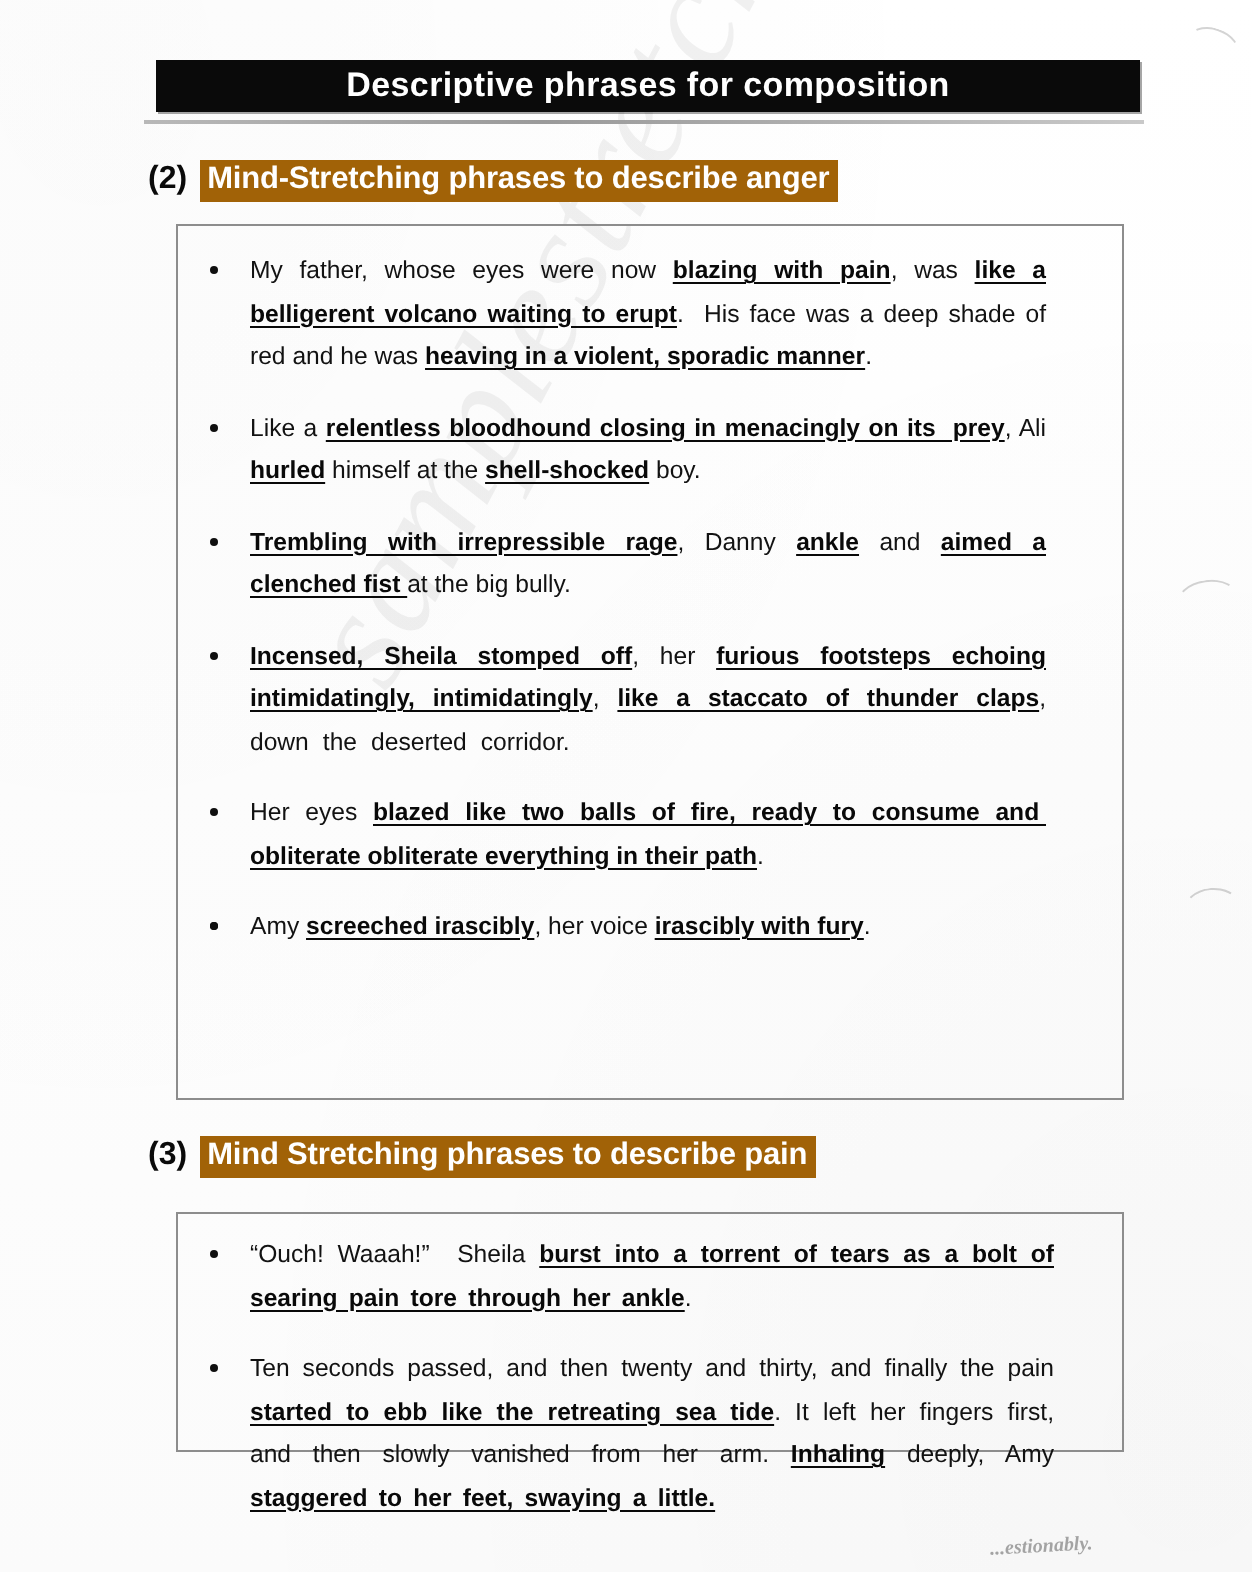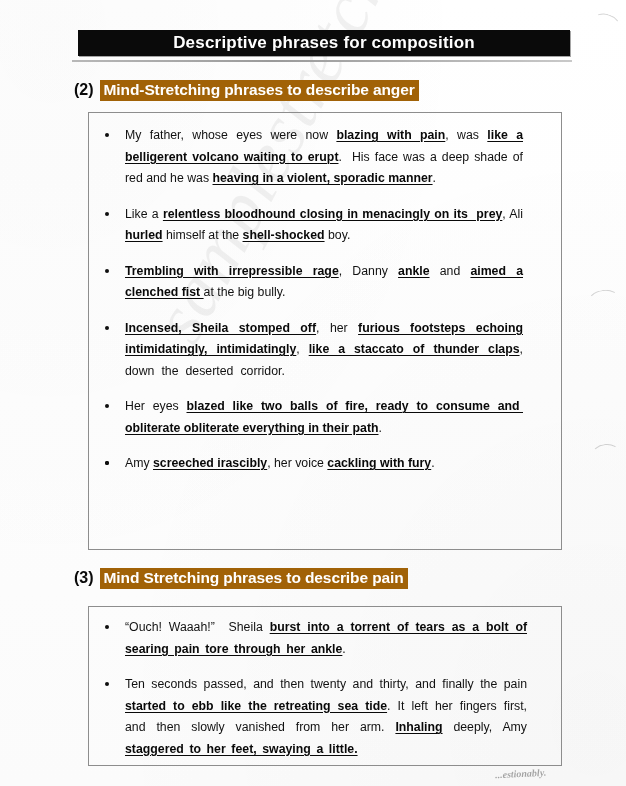--- a/index.html
+++ b/index.html
@@ -103,21 +103,21 @@
   #heading-3 { left: 74px; top: 568px; }
 
   
   .content-box {
     position: absolute;
     border: 1px solid #8d8d8d;
     background: transparent;
     box-sizing: border-box;
   }
   #box-anger { left: 88px; top: 112px; width: 474px; height: 438px; }
-  #box-pain  { left: 88px; top: 606px; width: 474px; height: 160px; }
+  #box-pain  { left: 88px; top: 606px; width: 474px; height: 120px; }
 
   
   ul.bullets {
     list-style: none;
     margin: 0;
     padding: 0;
   }
   ul.bullets li {
     position: relative;
     padding-left: 36px;
@@ -241,21 +241,21 @@
           <span class="dot"></span>
           <span>Her eyes <span class="u">blazed like two balls of fire, ready to consume and&nbsp; obliterate obliterate everything in their path</span>.</span>
         </li>
 
         <li>
           <span class="dot"></span>
         </li>
 
         <li>
           <span class="dot"></span>
-          <span>Amy <span class="u">screeched irascibly</span>, her voice <span class="u">cackling with fury</span>.</span>
+          <span>Amy <span class="u">screeched irascibly</span>, her voice <span class="u">irascibly with fury</span>.</span>
         </li>
 
       </ul>
     </div>
   </div>
 
   <div class="section-heading" id="heading-3">
     <span class="section-number">(3)</span>
     <span class="section-label">Mind Stretching phrases to describe pain</span>
   </div>

